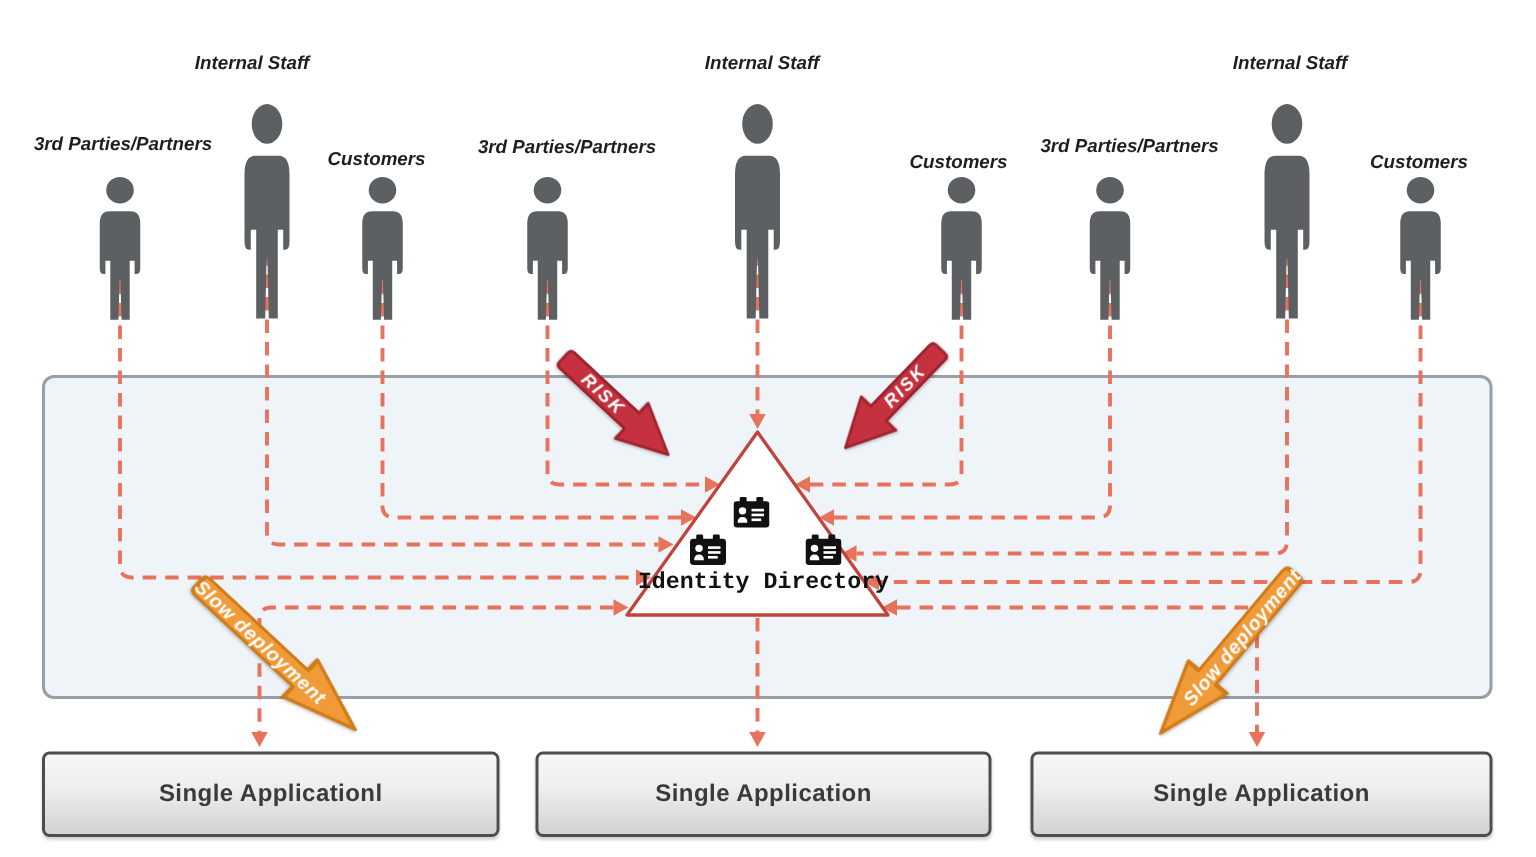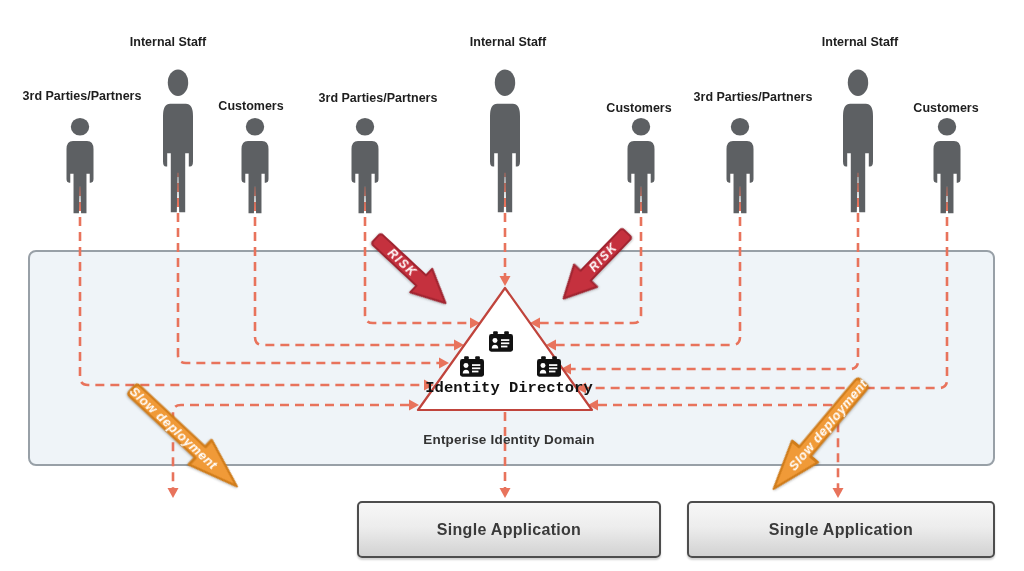--- a/index.html
+++ b/index.html
@@ -12,21 +12,21 @@
   .domain-panel{
     left:28px;top:250px;width:963px;height:212px;
     background:#EFF4F8;border:2px solid #98A0A7;border-radius:8px;
   }
   .domain-label{
     left:509px;top:432px;transform:translateX(-50%);
     font-size:13.5px;font-weight:bold;color:#333333;white-space:nowrap;letter-spacing:.2px;
   }
   
   .actor-label{
-    transform:translateX(-50%);font-size:12.5px;font-weight:bold;color:#1E1E1E;white-space:nowrap;
+    transform:translateX(-50%);font-size:12.5px;font-weight:bold;color:#1E1E1E;white-space:nowrap;font-style:italic;
   }
   .person{position:absolute;}
   
   #connector-layer{left:0;top:0;}
   
   #triangle-layer{left:405px;top:278px;}
   .directory-label{
     left:509px;top:379px;transform:translateX(-50%);
     font-size:15.5px;font-weight:bold;color:#111111;white-space:nowrap;font-family:Liberation Mono, monospace;
   }
@@ -158,21 +158,20 @@
       <use href="#idcard-shape"></use>
     </svg>
   <svg class="idcard" style="left:460px;top:356px" width="24" height="21" viewBox="0 0 26 22">
       <use href="#idcard-shape"></use>
     </svg>
   <svg class="idcard" style="left:537px;top:356px" width="24" height="21" viewBox="0 0 26 22">
       <use href="#idcard-shape"></use>
     </svg>
   <div class="abs directory-label">Identity Directory</div>
 
-  <div class="abs domain-label">Entperise Identity Domain</div>
 
   <div class="big-arrow risk" style="left:361px;top:251px;width:100px;height:40px;transform:rotate(43deg)">
     <svg viewBox="0 0 100 40" preserveAspectRatio="none">
       <use href="#block-arrow" fill="#C5313E" stroke="#A02430" stroke-width="2" stroke-linejoin="round"></use>
     </svg>
     <span class="arrow-label">RISK</span>
   </div>
   <div class="big-arrow risk flip" style="left:547px;top:246px;width:96px;height:40px;transform:rotate(-46deg)">
     <svg viewBox="0 0 100 40" preserveAspectRatio="none">
       <use href="#block-arrow" fill="#C5313E" stroke="#A02430" stroke-width="2" stroke-linejoin="round"></use>
@@ -186,20 +185,23 @@
     </svg>
     <span class="arrow-label">Slow deployment</span>
   </div>
   <div class="big-arrow slow flip" style="left:745px;top:415px;width:146px;height:42px;transform:rotate(-50deg)">
     <svg viewBox="0 0 100 40" preserveAspectRatio="none">
       <use href="#block-arrow" fill="#F09A38" stroke="#D07C1A" stroke-width="2" stroke-linejoin="round"></use>
     </svg>
     <span class="arrow-label">Slow deployment</span>
   </div>
 
+  <div class="abs app-box" style="left:28px;width:301px">
+    <span>Single Applicationl</span>
+  </div>
   <div class="abs app-box" style="left:357px;width:300px">
     <span>Single Application</span>
   </div>
   <div class="abs app-box" style="left:687px;width:304px">
     <span>Single Application</span>
   </div>
 
 </div>
 
 </body></html>

